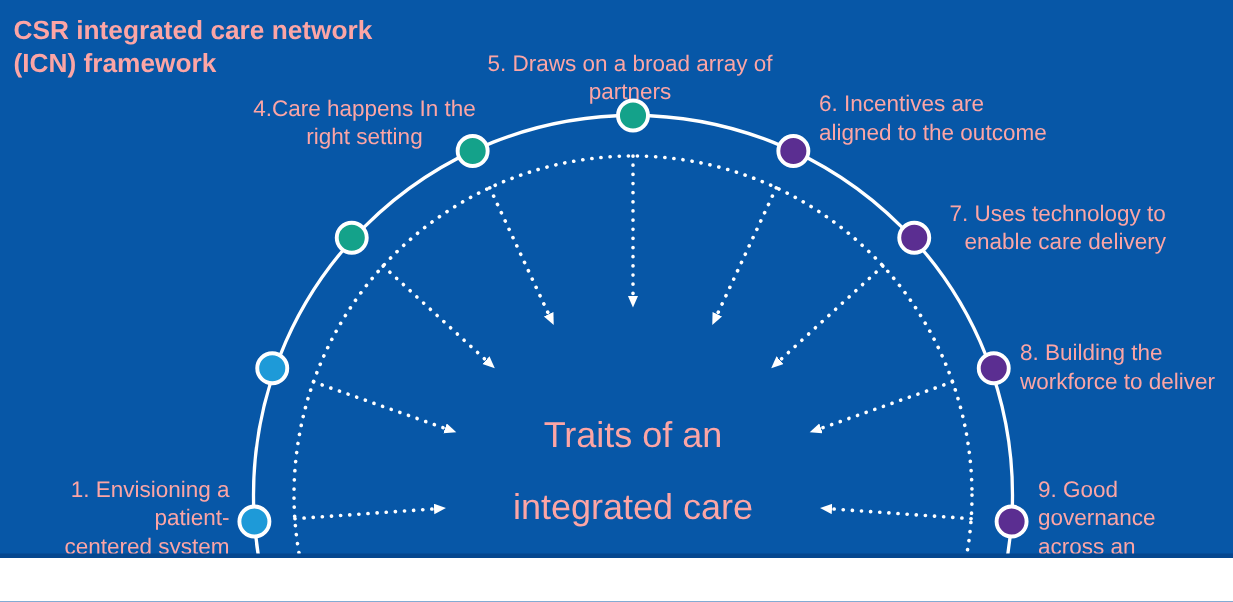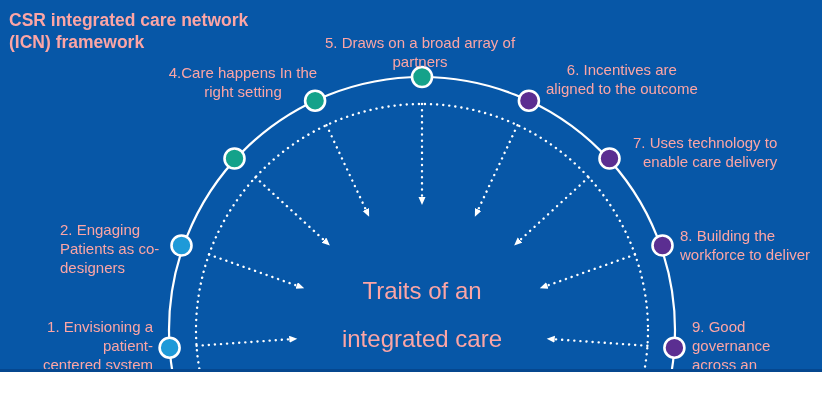--- a/index.html
+++ b/index.html
@@ -20,21 +20,21 @@
   .lbl{
     position:absolute;
     font-size:15px;line-height:19px;
     white-space:pre-line;
   }
   .lbl-1{left:0;width:153px;top:317px;text-align:right;}
   .lbl-2{left:60px;top:220px;text-align:left;}
   .lbl-3{left:0;width:206px;top:136px;text-align:right;}
   .lbl-4{left:143px;width:200px;top:63px;text-align:center;}
   .lbl-5{left:295px;width:250px;top:21px;text-align:center;margin-top:12px;}
-  .lbl-6{left:546px;top:60px;text-align:center;}
+  .lbl-6{left:546px;top:60px;text-align:left;}
   .lbl-7{left:633px;top:133px;text-align:right;}
   .lbl-8{left:680px;top:226px;text-align:left;}
   .lbl-9{left:692px;top:317px;text-align:left;}
   .center-label{
     position:absolute;left:300px;width:244px;top:267px;
     text-align:center;font-size:24px;line-height:48px;
     white-space:pre-line;
   }
   .bottom-edge{
     position:absolute;left:0;bottom:0;width:822px;height:3px;
@@ -80,23 +80,20 @@
       <circle cx="662.5" cy="245.5" r="10" fill="#5b2e91"></circle>
       <circle cx="674.4" cy="347.7" r="10" fill="#5b2e91"></circle>
     </g>
   </svg>
 
   <div class="title">CSR integrated care network
 (ICN) framework</div>
 
   <div class="lbl lbl-1">1. Envisioning a patient-
 centered system</div>
-  <div class="lbl lbl-2">2. Engaging
-Patients as co-
-designers</div>
   <div class="lbl lbl-4">4.Care happens In the
 right setting</div>
   <div class="lbl lbl-5">5. Draws on a broad array of
 partners</div>
   <div class="lbl lbl-6">6. Incentives are
 aligned to the outcome</div>
   <div class="lbl lbl-7">7. Uses technology to
 enable care delivery</div>
   <div class="lbl lbl-8">8. Building the
 workforce to deliver</div>

